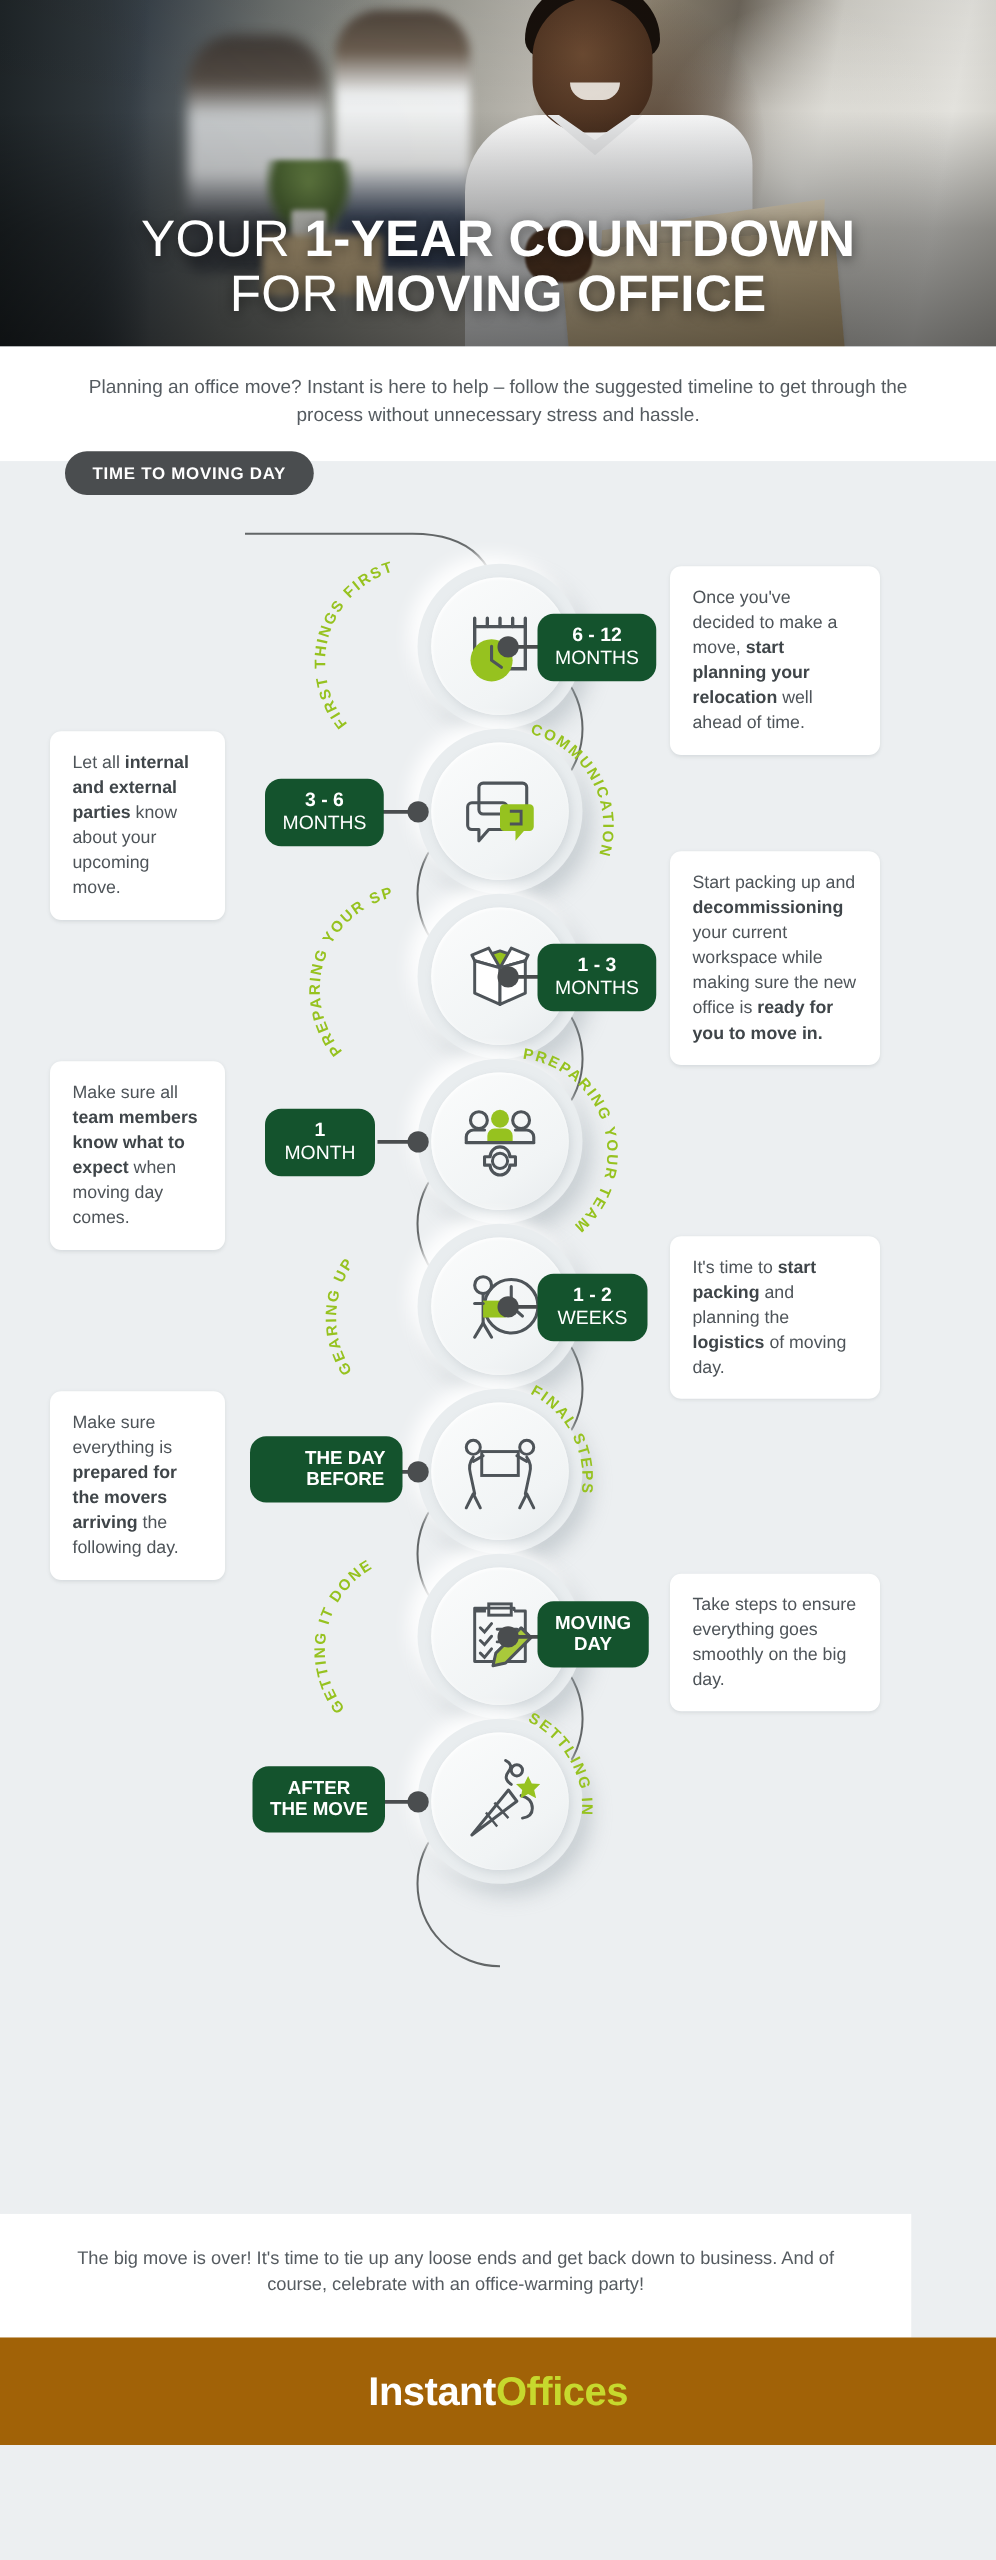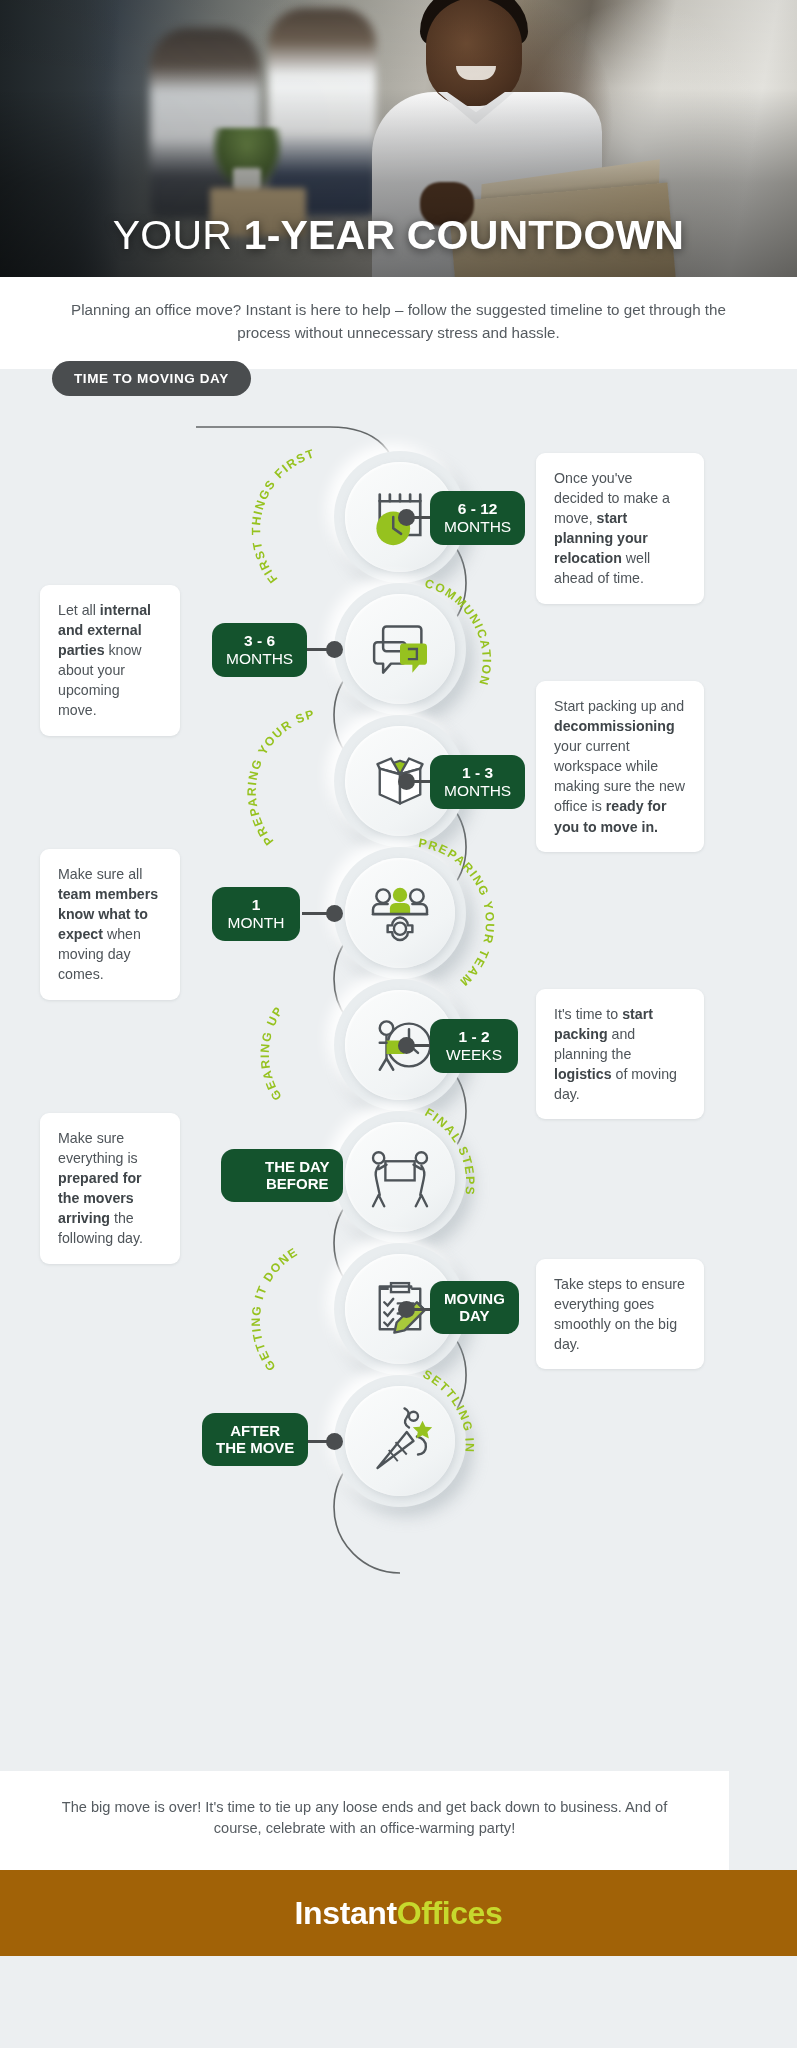--- a/index.html
+++ b/index.html
@@ -247,20 +247,23 @@
       <div class="hero-bigbox-flap"></div>
       <div class="hero-bigbox"></div>
       <div class="hero-hand"></div>
     </div>
     <div class="hero-shade"></div>
 
     <div class="hero-title">
       <span class="line">
         <span class="lite">YOUR </span><span class="bold">1-YEAR COUNTDOWN</span>
       </span>
+      <span class="line">
+        <span class="lite">FOR </span><span class="bold">MOVING OFFICE</span>
+      </span>
     </div>
   </div>
 
   <div class="intro">
     <p>Planning an office move? Instant is here to help – follow the suggested timeline to get through the process without unnecessary stress and hassle.</p>
   </div>
 
   <div class="timeline">
 
     <svg class="path-svg" viewBox="0 0 797 1402">
@@ -453,21 +456,21 @@
         </div>
       </div>
       <div class="curve-label" style="left:340px; top:720px;">
         <svg viewBox="0 0 196 196">
           <path id="arc6" d="M 84 26 A 76 76 0 0 1 118 128" fill="none"></path>
           <text><textPath href="#arc6" startOffset="0%">FINAL STEPS</textPath></text>
         </svg>
       </div>
       <div class="dot" style="left:326px; top:800px;"></div>
       <div class="connector" style="left:302px; top:807px; width:26px;"></div>
-      <div class="pill two-bold" style="left:221px; top:780px;padding-left:44px;">
+      <div class="pill two-bold" style="left:200px; top:780px;padding-left:44px;">
         <span class="l1">THE DAY</span>
         <span class="l2">BEFORE</span>
       </div>
       <div class="card left" style="left:40px; top:744px;">
         <span>Make sure everything is <b>prepared for the movers arriving</b> the following day.</span>
       </div>
     </div>
 
     <div class="node">
       <div class="circle-wrap" style="left:334px; top:874px;">

